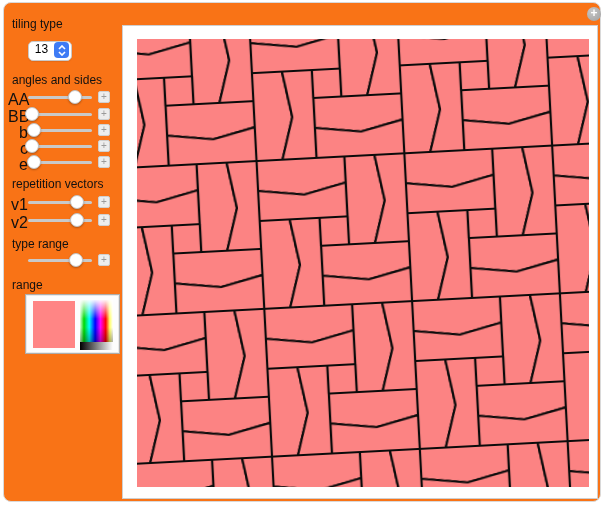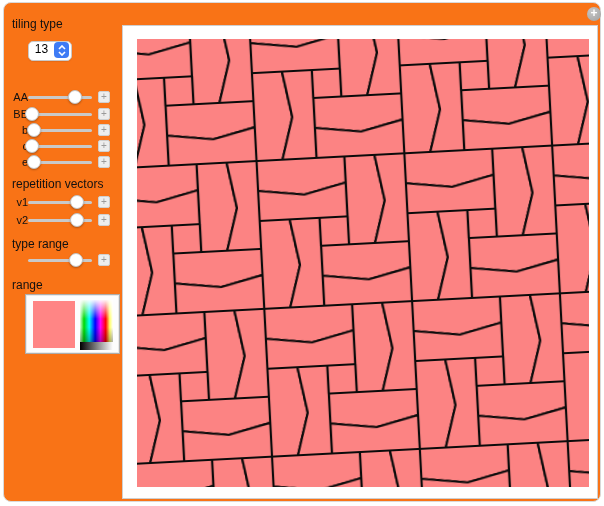--- a/index.html
+++ b/index.html
@@ -21,21 +21,21 @@
   }
   #tiling-dropdown .val { flex:1; text-align:center; font-size:12px; color:#000; }
   #tiling-dropdown .stepper {
     width:15px; height:16px; margin-right:2px; border-radius:4px;
     background:#3e7bf5; display:flex; flex-direction:column;
     align-items:center; justify-content:center; gap:1px;
   }
   
   .srow { position:absolute; left:0; width:118px; height:16px; }
   .srow .slabel { position:absolute; right:94px; top:2px; width:20px;
-                  text-align:right; font-size:11px; color:#111; }
+                  text-align:right; font-size:16px; color:#111; }
   .srow .track { position:absolute; left:24px; top:7px; width:64px; height:3px;
                  background:#c9c9c9; border-radius:2px; }
   .srow .thumb { position:absolute; top:-6px; width:14px; height:14px; border-radius:50%;
                  background:#ffffff; border:0.5px solid #c2c2c2;
                  box-shadow:0 1px 2px rgba(0,0,0,.28); }
   .srow .plus { position:absolute; left:94px; top:2px; width:12px; height:12px;
                 background:#ededed; border:1px solid #cfcfcf; border-radius:2px;
                 font-size:10px; line-height:10px; text-align:center; color:#9a9a9a; }
   
   #color-picker {
@@ -79,20 +79,21 @@
       <span class="stepper">
         <svg width="8" height="5" viewBox="0 0 8 5">
           <polyline points="1,4 4,1 7,4" fill="none" stroke="#fff" stroke-width="1.6"></polyline>
         </svg>
         <svg width="8" height="5" viewBox="0 0 8 5">
           <polyline points="1,1 4,4 7,1" fill="none" stroke="#fff" stroke-width="1.6"></polyline>
         </svg>
       </span>
     </div>
 
+    <div class="section-label" style="top:70px">angles and sides</div>
 
     <div class="srow" style="top:86px">
       <span class="slabel">AA</span>
       <span class="track">
           <span class="thumb" style="left: calc(73% - 7px);"></span>
         </span>
       <span class="plus">+</span>
     </div>
     <div class="srow" style="top:103px">
       <span class="slabel">BB</span>

